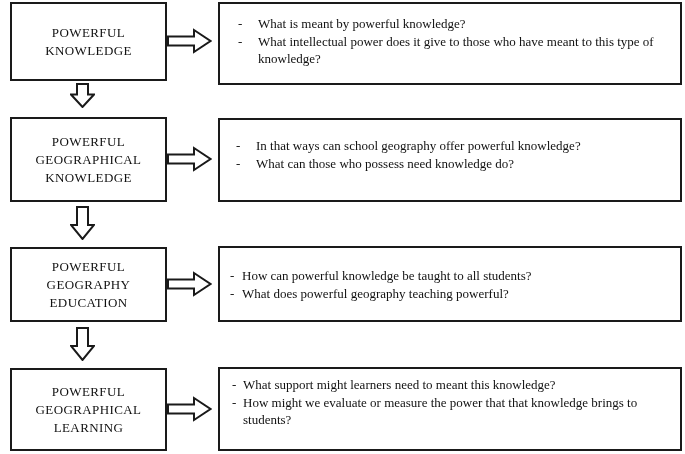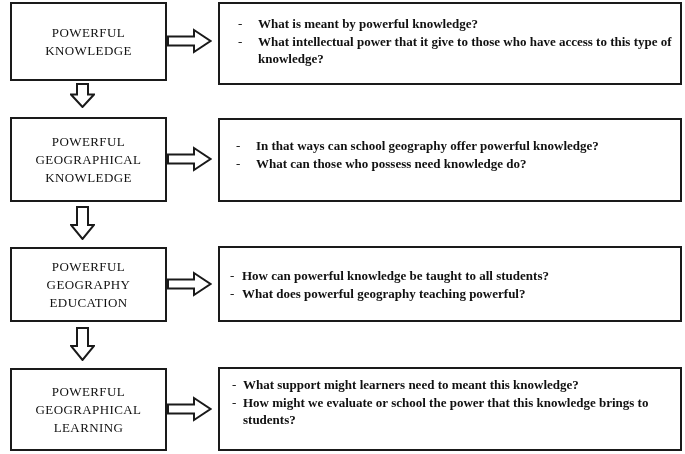--- a/index.html
+++ b/index.html
@@ -30,21 +30,21 @@
   .qbox.r1 { top:2px;   height:83px; padding:11px 8px 0 18px; }
   .qbox.r2 { top:118px; height:84px; padding:17px 8px 0 16px; }
   .qbox.r3 { top:246px; height:76px; padding:19px 8px 0 10px; }
   .qbox.r4 { top:367px; height:84px; padding:7px 8px 0 12px; }
   .qlist { margin:0; padding:0; list-style:none; }
   .bullet { display:flex; }
   .dash { flex:0 0 auto; }
   .qbox.r1 .dash, .qbox.r2 .dash { width:20px; }
   .qbox.r3 .dash { width:12px; }
   .qbox.r4 .dash { width:11px; }
-  .btext { flex:1 1 auto;font-weight:bold; }
+  .btext { flex:1 1 auto; }
   
   .arrow { position:absolute; display:block; }
   .arrow-right { left:167px; width:45px; height:26px; }
   .ar1 { top:28px; }
   .ar2 { top:146px; }
   .ar3 { top:271px; }
   .ar4 { top:396px; }
   .arrow-down { left:70px; width:25px; }
   .ad1 { top:83px;  height:25px; }
   .ad2 { top:206px; height:34px; }
@@ -64,21 +64,21 @@
     </svg>
   </span>
   <div class="box qbox r1">
     <ul class="qlist">
       <li class="bullet">
         <span class="dash">-</span>
         <span class="btext">What is meant by powerful knowledge?</span>
       </li>
       <li class="bullet">
         <span class="dash">-</span>
-        <span class="btext">What intellectual power that it give to those who have access to this type of knowledge?</span>
+        <span class="btext">What intellectual power does it give to those who have meant to this type of knowledge?</span>
       </li>
     </ul>
   </div>
   <span class="arrow arrow-down ad1">
     <svg viewBox="0 0 25 25" preserveAspectRatio="none">
       <polygon points="7,1 18,1 18,11.5 24,11.5 12.5,24 1,11.5 7,11.5" fill="#ffffff" stroke="#1a1a1a" stroke-width="2" stroke-linejoin="miter"></polygon>
     </svg>
   </span>
 
   <div class="box lbox r2">POWERFUL
@@ -142,18 +142,18 @@
     </svg>
   </span>
   <div class="box qbox r4">
     <ul class="qlist">
       <li class="bullet">
         <span class="dash">-</span>
         <span class="btext">What support might learners need to meant this knowledge?</span>
       </li>
       <li class="bullet">
         <span class="dash">-</span>
-        <span class="btext">How might we evaluate or school the power that this knowledge brings to students?</span>
+        <span class="btext">How might we evaluate or measure the power that that knowledge brings to students?</span>
       </li>
     </ul>
   </div>
 
 </div>
 
 </body></html>

